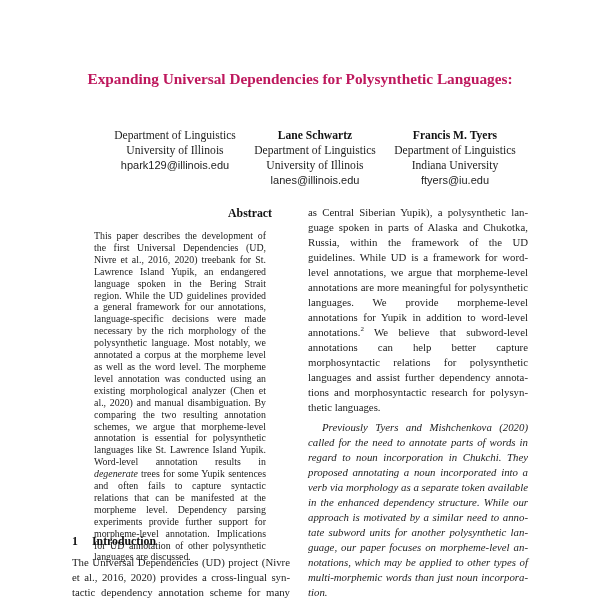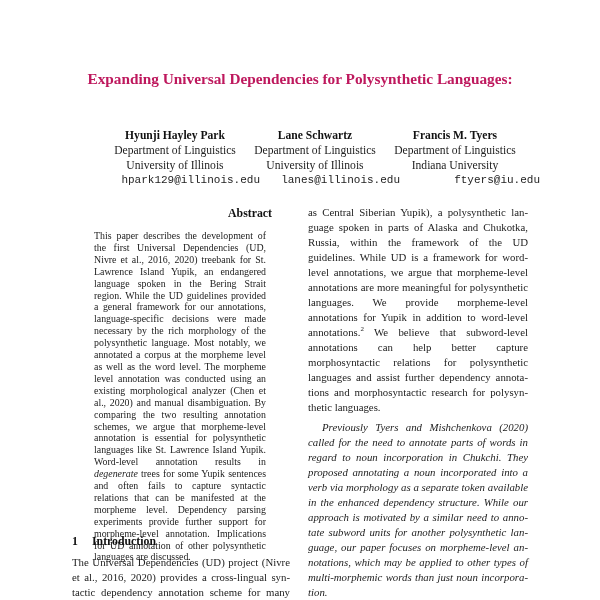--- a/index.html
+++ b/index.html
@@ -3,21 +3,21 @@
   <meta charset="utf-8">
   <style>
     html, body { margin: 0; padding: 0; background: #ffffff; }
     body { width: 600px; height: 600px; overflow: hidden; position: relative;
            font-family: "Liberation Serif", "DejaVu Serif", serif; color: #222; }
     .title { position: absolute; left: 0; width: 600px; top: 70px; text-align: center;
              font-weight: bold; font-size: 15.3px; line-height: 18px; color: #be185d; }
     .authors { position: absolute; top: 128px; left: 0; width: 600px; }
     .author { position: absolute; text-align: center; font-size: 11.6px; line-height: 15px; width: 170px; }
     .author .name { font-weight: bold; color: #111; }
-    .author .email { font-family: Liberation Mono, monospace; font-size: 11px; text-align: right; }
+    .author .email { font-family: Liberation Sans, sans-serif; font-size: 11px; }
     .a1 { left: 90px; } .a2 { left: 230px; } .a3 { left: 370px; }
     .abstract-head { position: absolute; top: 206px; left: 88px; width: 184px; text-align: right;
                      font-weight: bold; font-size: 11.8px; color: #111; }
     .abstract { position: absolute; top: 224px; left: 88px; width: 184px; font-size: 9.9px;
                 line-height: 11.9px; text-align: justify; hyphens: manual; }
     .abstract p { margin: 6px; }
     .section-head { position: absolute; top: 534px; left: 72px; font-weight: bold; font-size: 11.8px; color: #111; }
     .section-head .num { display: inline-block; width: 20px; }
     .intro { position: absolute; top: 555px; left: 72px; width: 218px; font-size: 10.8px;
              line-height: 15px; text-align: justify; }
@@ -31,21 +31,20 @@
   </style>
 </head>
 <body>
 
 <div class="title">
   <div>Expanding Universal Dependencies for Polysynthetic Languages:</div>
 </div>
 
 <div class="authors">
   <div class="author a1">
-    <div class="name">Hyunji Hayley Park</div>
     <div>Department of Linguistics</div>
     <div>University of Illinois</div>
     <div class="email">hpark129@illinois.edu</div>
   </div>
   <div class="author a2">
     <div class="name">Lane Schwartz</div>
     <div>Department of Linguistics</div>
     <div>University of Illinois</div>
     <div class="email">lanes@illinois.edu</div>
   </div>

